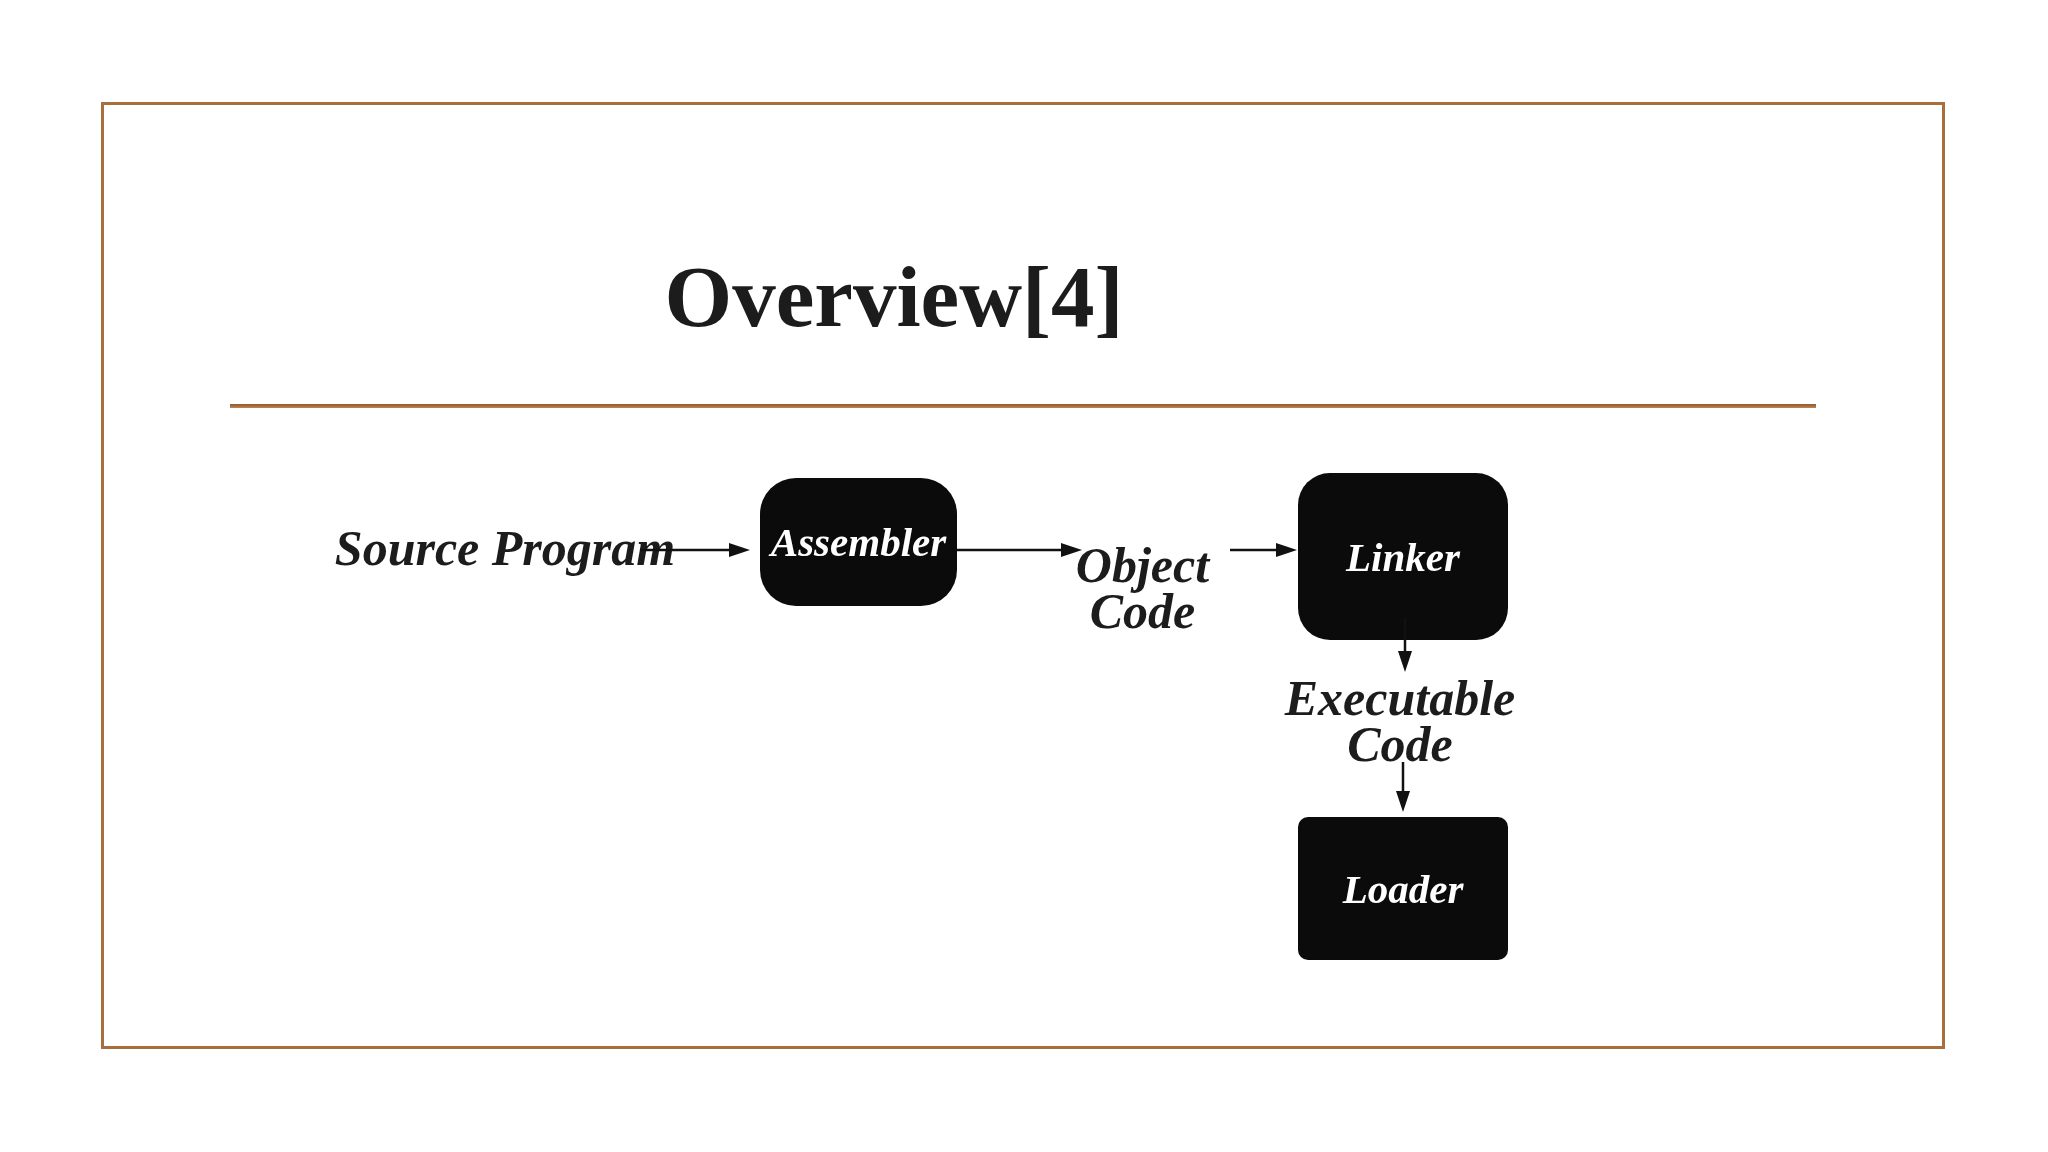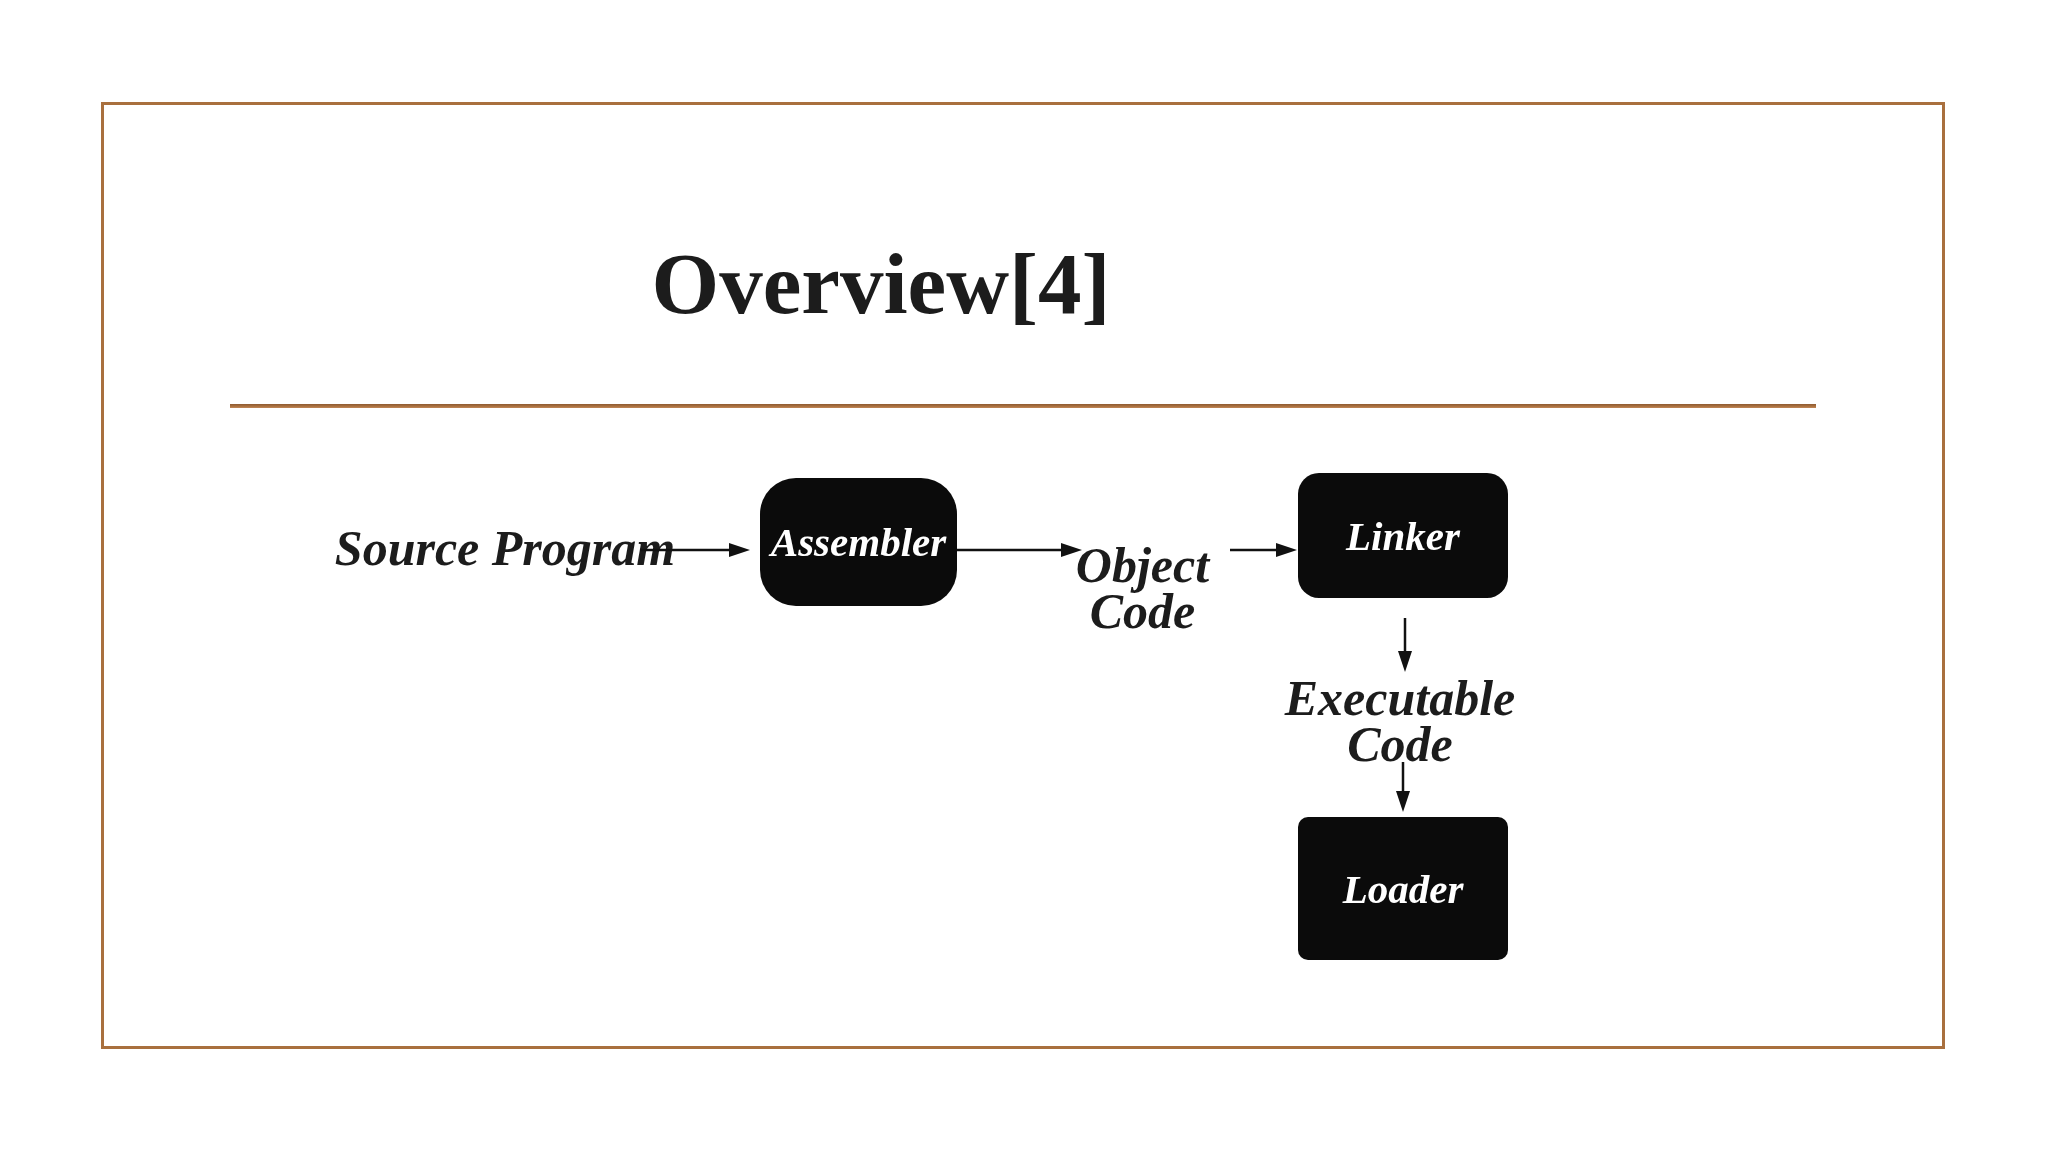--- a/index.html
+++ b/index.html
@@ -22,21 +22,21 @@
     top: 102px;
     width: 1838px;
     height: 941px;
     border: 3px solid var(--accent, #a9703e);
   }
   .title {
     position: absolute;
     left: 101px;
     top: 240px;
     width: 1560px;
-    margin: 0;
+    margin: 13px;
     text-align: center;
     font-size: 87px;
     line-height: 1;
     font-weight: bold;
     color: var(--text, #2a2a2a);
   }
   .divider {
     position: absolute;
     left: 230px;
     top: 404px;
@@ -63,21 +63,21 @@
     color: var(--box-text, #ffffff);
     display: flex;
     align-items: center;
     justify-content: center;
     font-weight: bold;
     font-style: italic;
     font-size: 41px;
     text-align: center;
   }
   .node-assembler { left: 760px;  top: 478px; width: 197px; height: 128px; border-radius: 36px; }
-  .node-linker    { left: 1298px; top: 473px; width: 210px; height: 125px; border-radius: 21px; }
+  .node-linker    { left: 1298px; top: 473px; width: 210px; height: 167px; border-radius: 32px; }
   .node-loader    { left: 1298px; top: 817px; width: 210px; height: 143px; border-radius: 10px; justify-content: center; }
   .arrows {
     position: absolute;
     left: 0;
     top: 0;
     width: 2048px;
     height: 1152px;
     pointer-events: none;
   }
   .arrows line {

